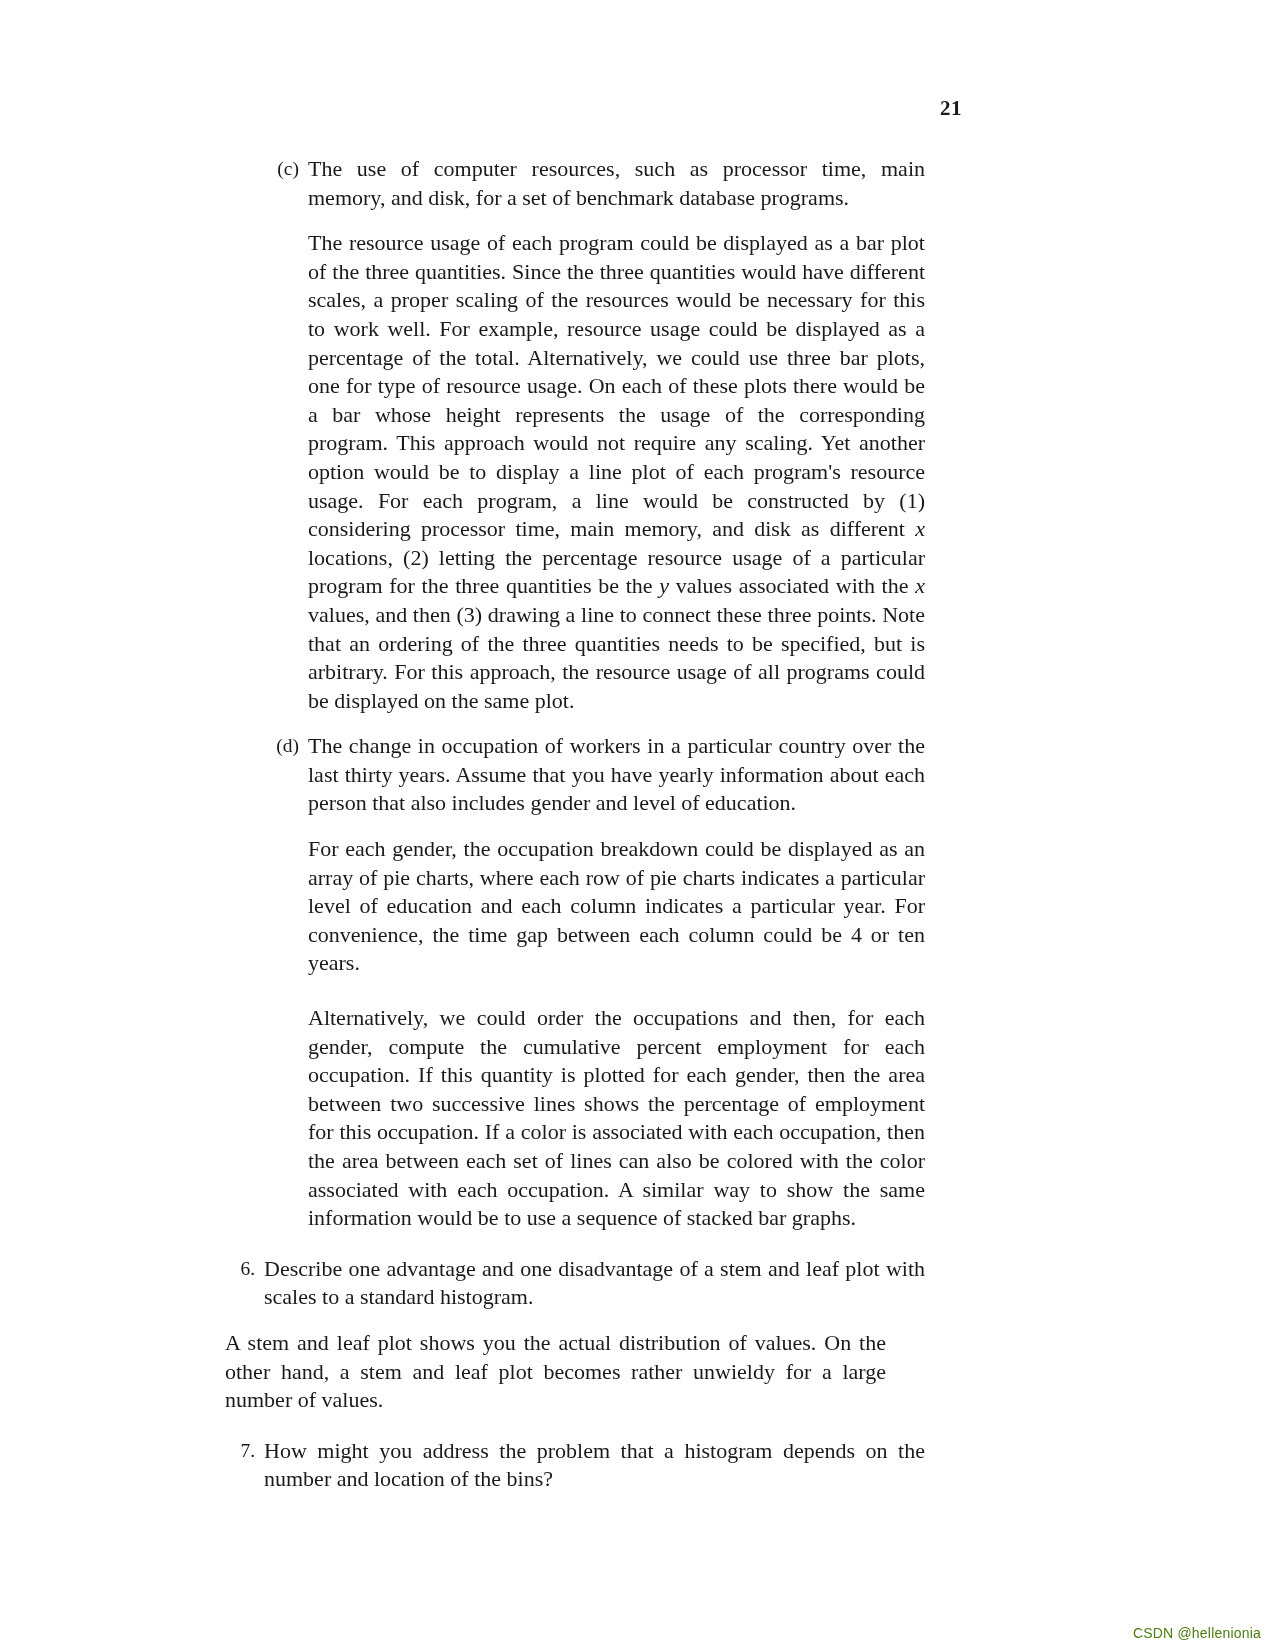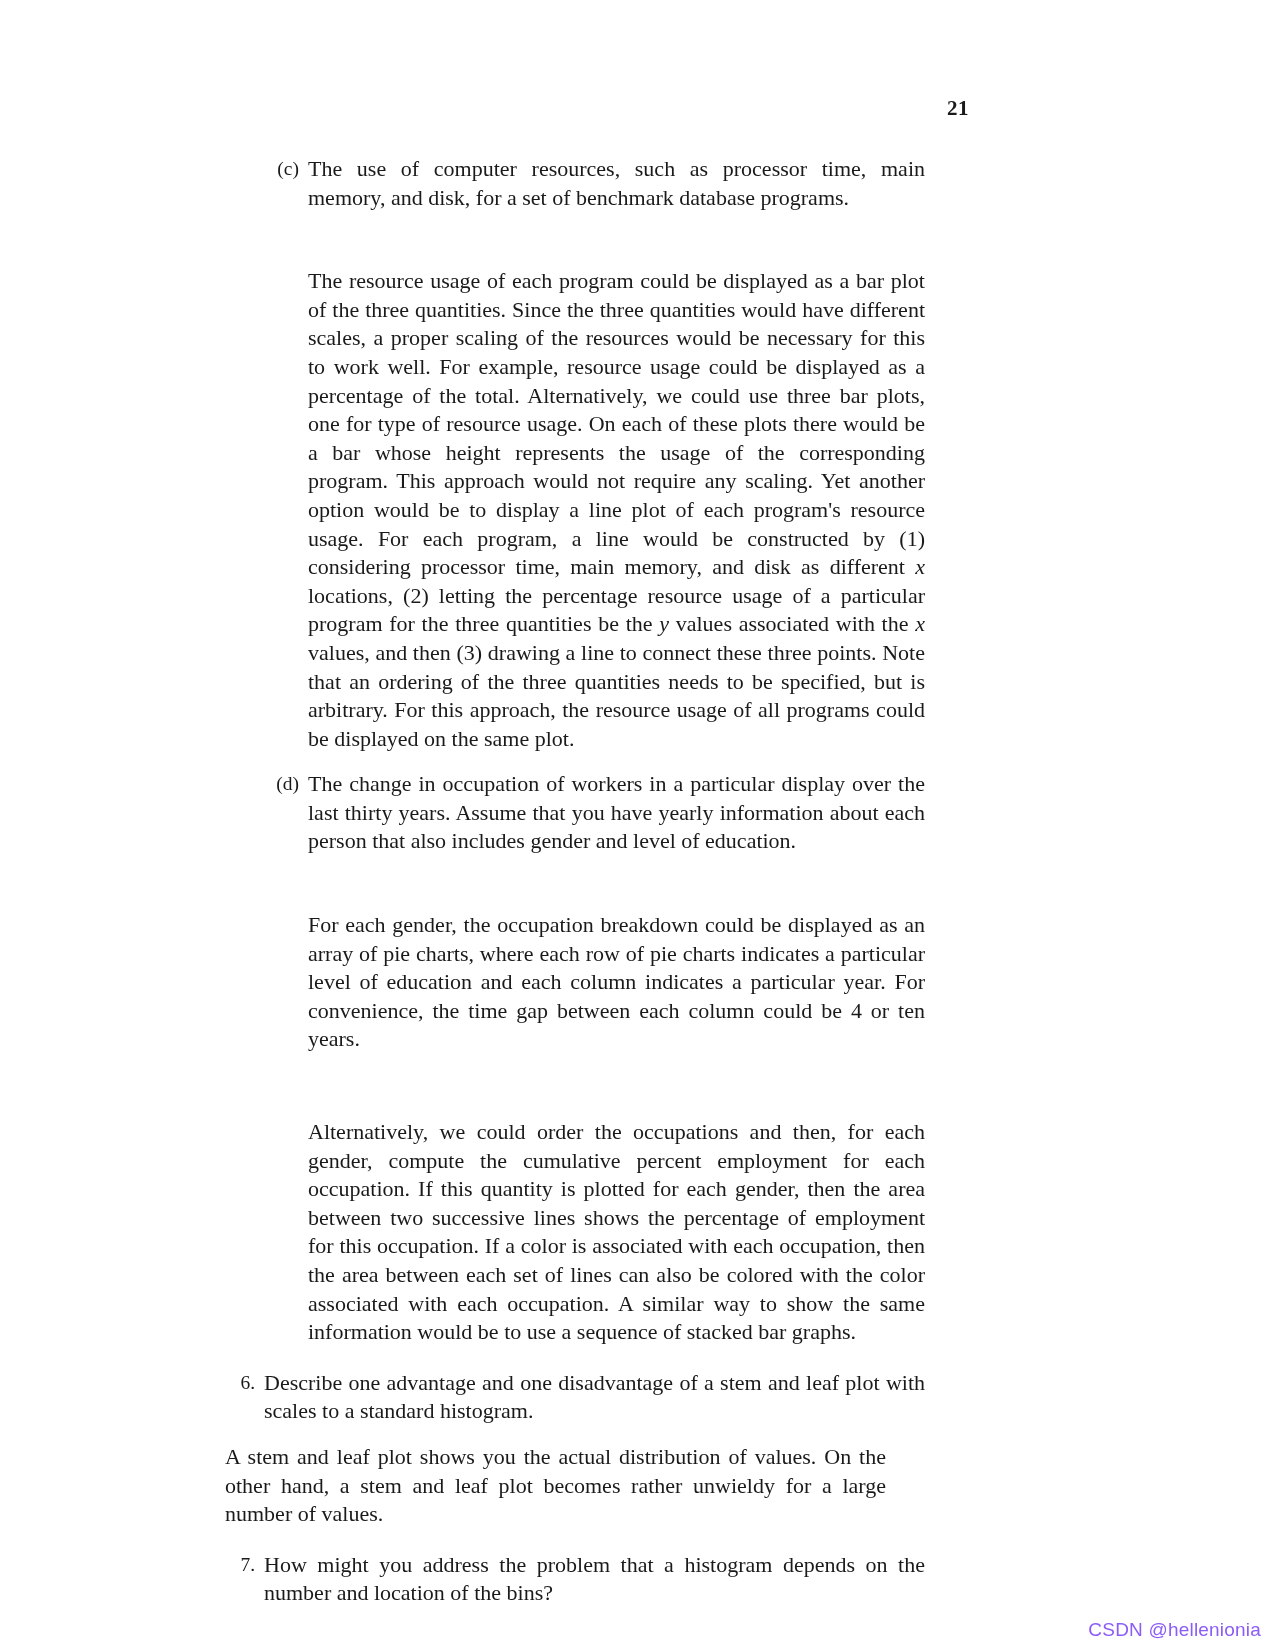--- a/index.html
+++ b/index.html
@@ -17,21 +17,21 @@
     height: 1649px;
     background: #ffffff;
     overflow: hidden;
     box-sizing: border-box;
   }
 
   
   .page-number {
     position: absolute;
     top: 96px;
-    right: 306px;
+    right: 313px;
     font-size: 21px;
     font-weight: bold;
     letter-spacing: 0.5px;
   }
 
   .content {
     position: absolute;
     top: 155px;
     left: 225px;
     width: 700px;
@@ -67,42 +67,41 @@
     line-height: 28.6px;
     text-align: justify;
     text-justify: inter-word;
     margin: 0;
     hyphens: none;
   }
 
   .sub-block {
     margin-left: 83px;
     width: 617px;
-    margin-top: 38px;
   }
   .num-block {
     width: 661px;
   }
 
   .gap-sm { height: 17px; }
   .gap-md { height: 22px; }
   .gap-lg { height: 26px; }
 
   em.mathvar {
     font-family: "Liberation Serif", "DejaVu Serif", serif;
     font-style: italic;
   }
 
   .watermark {
     position: absolute;
     right: 14px;
     bottom: 8px;
     font-family: "Liberation Sans", "DejaVu Sans", sans-serif;
-    font-size: 19px;
-    color: #8b5cf6;
+    font-size: 14px;
+    color: #4d7c0f;
     letter-spacing: 0.2px;
     user-select: none;
   }
 </style>
 </head>
 <body>
 
 <div class="page">
 
   <div class="page-number">21</div>
@@ -120,21 +119,21 @@
 
     <div class="sub-block">
       <p class="para"><span>The resource usage of each program could be displayed as a bar plot of the three quantities. Since the three quantities would have different scales, a proper scaling of the resources would be necessary for this to work well. For example, resource usage could be displayed as a percentage of the total. Alternatively, we could use three bar plots, one for type of resource usage. On each of these plots there would be a bar whose height represents the usage of the corresponding program. This approach would not require any scaling. Yet another option would be to display a line plot of each program's resource usage. For each program, a line would be constructed by (1) considering processor time, main memory, and disk as different </span><em class="mathvar">x</em><span> locations, (2) letting the percentage resource usage of a particular program for the three quantities be the </span><em class="mathvar">y</em><span> values associated with the </span><em class="mathvar">x</em><span> values, and then (3) drawing a line to connect these three points. Note that an ordering of the three quantities needs to be specified, but is arbitrary. For this approach, the resource usage of all programs could be displayed on the same plot.</span></p>
     </div>
 
     <div class="gap-sm"></div>
 
     <div class="item">
       <div class="marker lettered">(d)</div>
       <div class="body">
-        <p class="para">The change in occupation of workers in a particular display over the last thirty years. Assume that you have yearly information about each person that also includes gender and level of education.</p>
+        <p class="para">The change in occupation of workers in a particular country over the last thirty years. Assume that you have yearly information about each person that also includes gender and level of education.</p>
       </div>
     </div>
 
     <div class="gap-sm"></div>
 
     <div class="sub-block">
       <p class="para">For each gender, the occupation breakdown could be displayed as an array of pie charts, where each row of pie charts indicates a particular level of education and each column indicates a particular year. For convenience, the time gap between each column could be 4 or ten years.</p>
     </div>
 
     <div class="gap-lg"></div>

